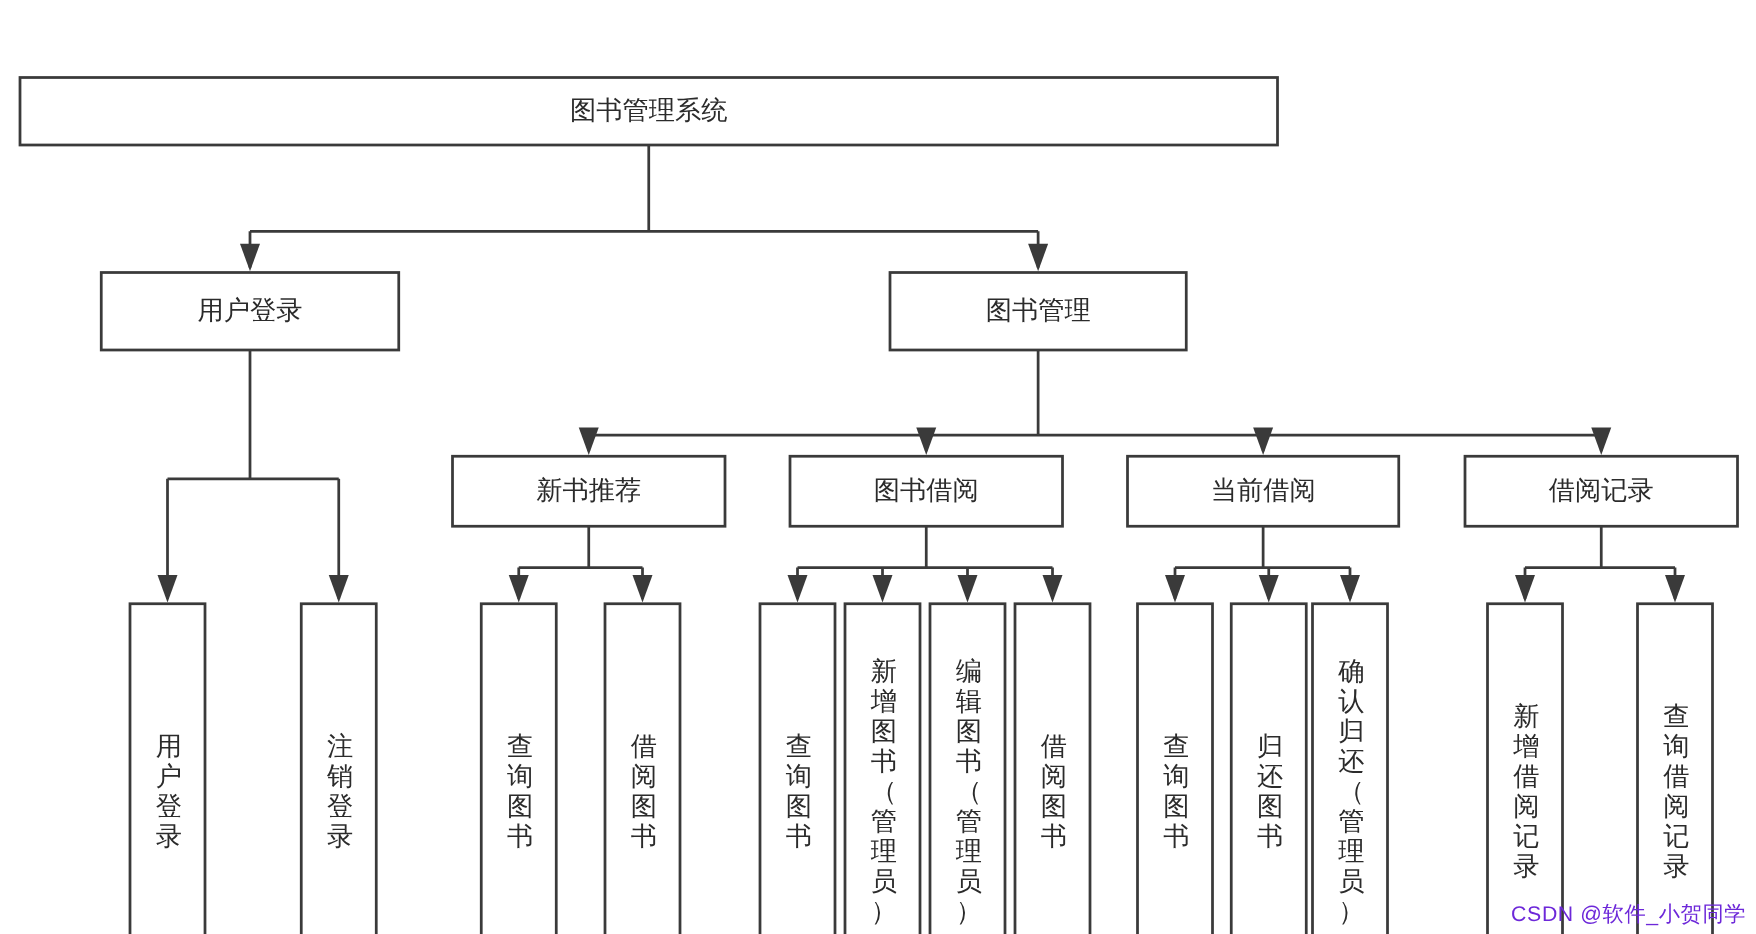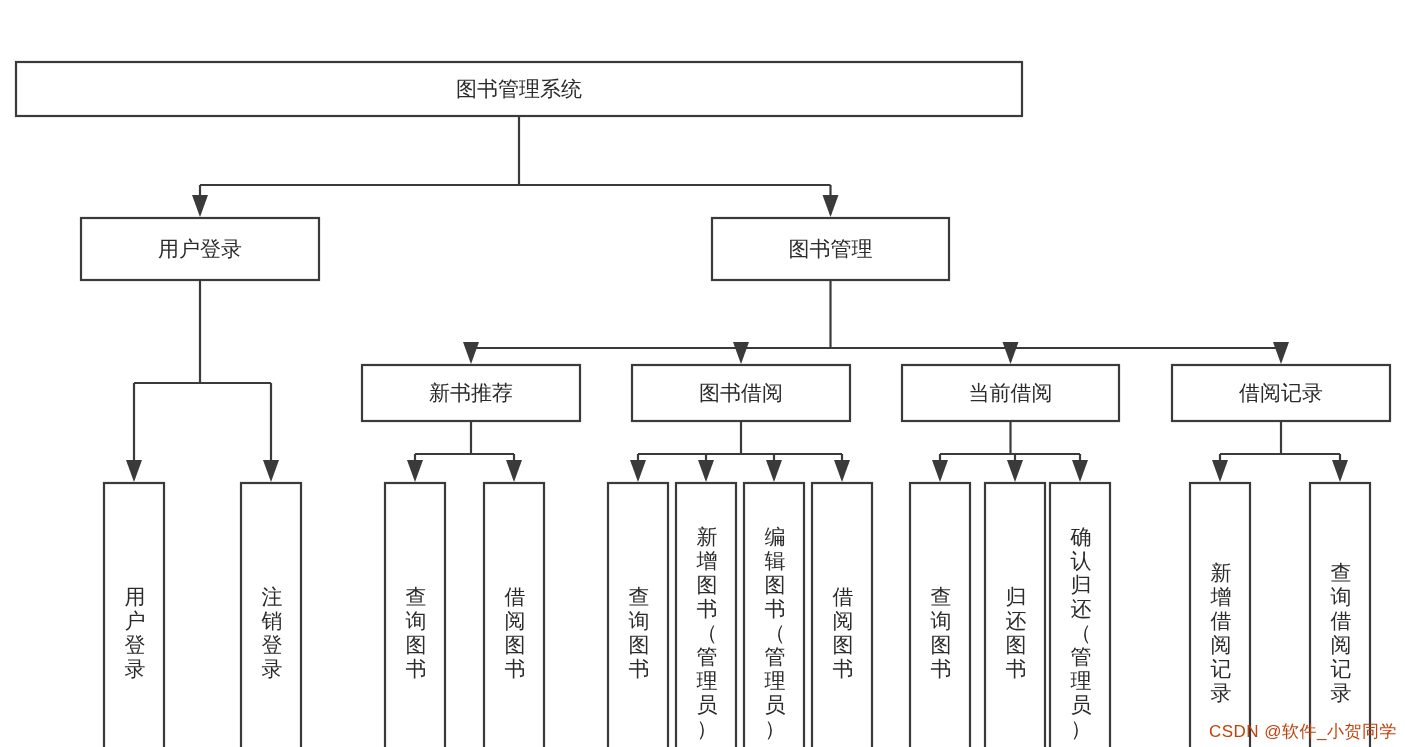--- a/index.html
+++ b/index.html
@@ -54,21 +54,21 @@
     font-family: "Liberation Sans", "DejaVu Sans", sans-serif;
     font-size: 21px;
     text-anchor: middle;
   }
   .watermark {
     position: absolute;
     right: 8px;
     bottom: 6px;
     font-family: "Liberation Sans", "DejaVu Sans", sans-serif;
     font-size: 17px;
-    color: #c2410c;
+    color: #6d28d9;
     letter-spacing: 0.5px;
     white-space: nowrap;
     user-select: none;
   }
 </style>
 </head>
 <body>
 
 <div id="diagram-root">
   <svg id="tree-svg" viewBox="0 0 1405 747" xmlns="http://www.w3.org/2000/svg">

